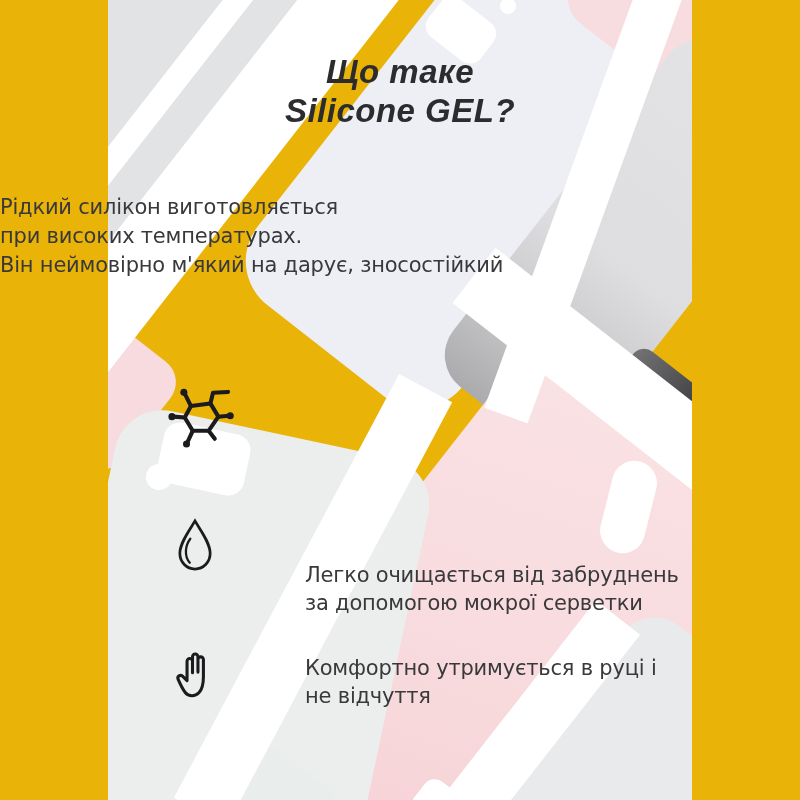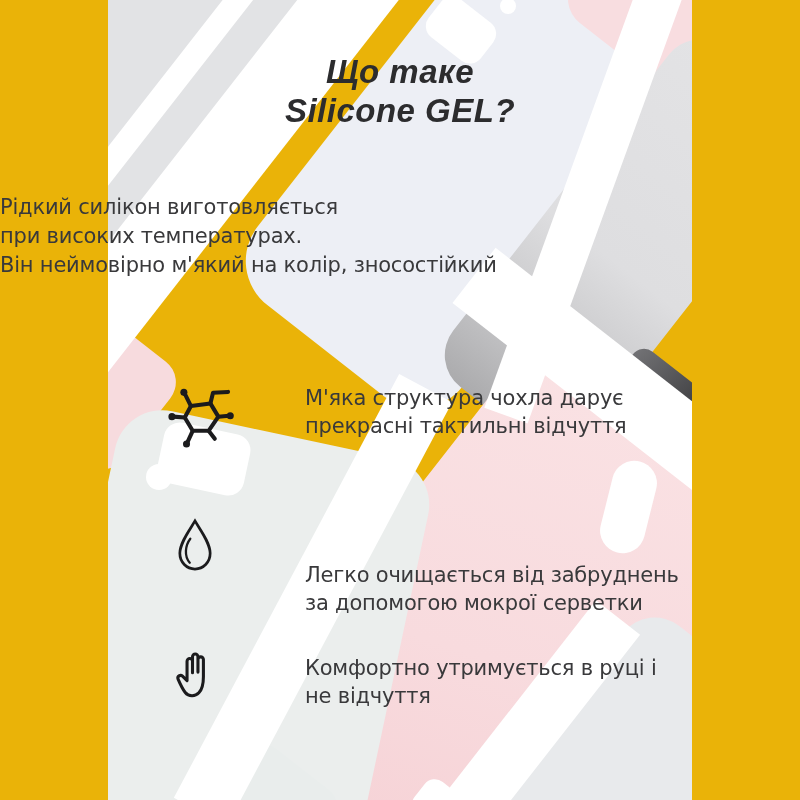--- a/index.html
+++ b/index.html
@@ -78,42 +78,38 @@
   </div>
 
   <div class="title">
     <div>Що таке</div>
     <div>Silicone GEL?</div>
   </div>
 
   <div class="intro">
     <div>Рідкий силікон виготовляється</div>
     <div>при високих температурах.</div>
-    <div>Він неймовірно м'який на колір, зносостійкий</div>
+    <div>Він неймовірно м'який на дарує, зносостійкий</div>
   </div>
 
   <span class="feat-icon fi1">
     <svg width="76" height="80" viewBox="0 0 86 84" fill="none" stroke="#1b1b1d" stroke-width="4.6" stroke-linecap="round" stroke-linejoin="round">
       <polygon points="35,33 57,30 66,45 55,61 37,61 28,46"></polygon>
       <path d="M35,33 L28,19"></path>
         <circle cx="27" cy="17.5" r="4" fill="#1b1b1d" stroke="none"></circle>
       <path d="M57,30 L60,18 L77,17"></path>
       <path d="M28,46 L15,45"></path>
         <circle cx="13.5" cy="45" r="4" fill="#1b1b1d" stroke="none"></circle>
       <path d="M66,45 L78,44"></path>
         <circle cx="79.5" cy="44" r="4" fill="#1b1b1d" stroke="none"></circle>
       <path d="M37,61 L31,74"></path>
         <circle cx="30" cy="76" r="4" fill="#1b1b1d" stroke="none"></circle>
       <path d="M55,61 L62,70"></path>
     </svg>
   </span>
-  <div class="feat-text ft1">
-    <div>М'яка структура чохла дарує</div>
-    <div>прекрасні тактильні відчуття</div>
-  </div>
 
   <span class="feat-icon fi2">
     <svg width="46" height="59" viewBox="0 0 44 56" fill="none" stroke="#1b1b1d" stroke-width="2.6" stroke-linecap="round">
       <path d="M22,4.5 C17,13 7.5,25.5 7.5,35.5 C7.5,44 14,50.5 22,50.5 C30,50.5 36.5,44 36.5,35.5 C36.5,25.5 27,13 22,4.5 Z"></path>
       <path d="M17.5,21.5 C12.5,28 11.5,38.5 17,44.5" stroke-width="2.2"></path>
     </svg>
   </span>
   <div class="feat-text ft2">
     <div>Легко очищається від забруднень</div>
     <div>за допомогою мокрої серветки</div>

